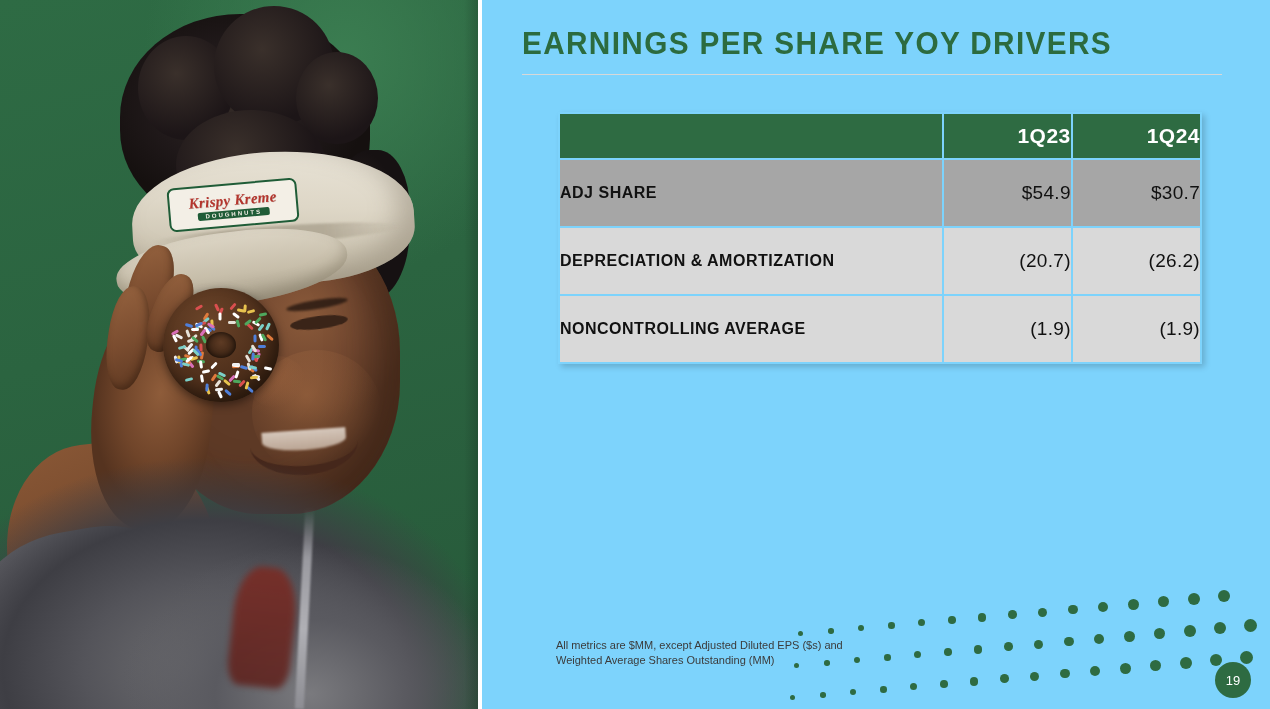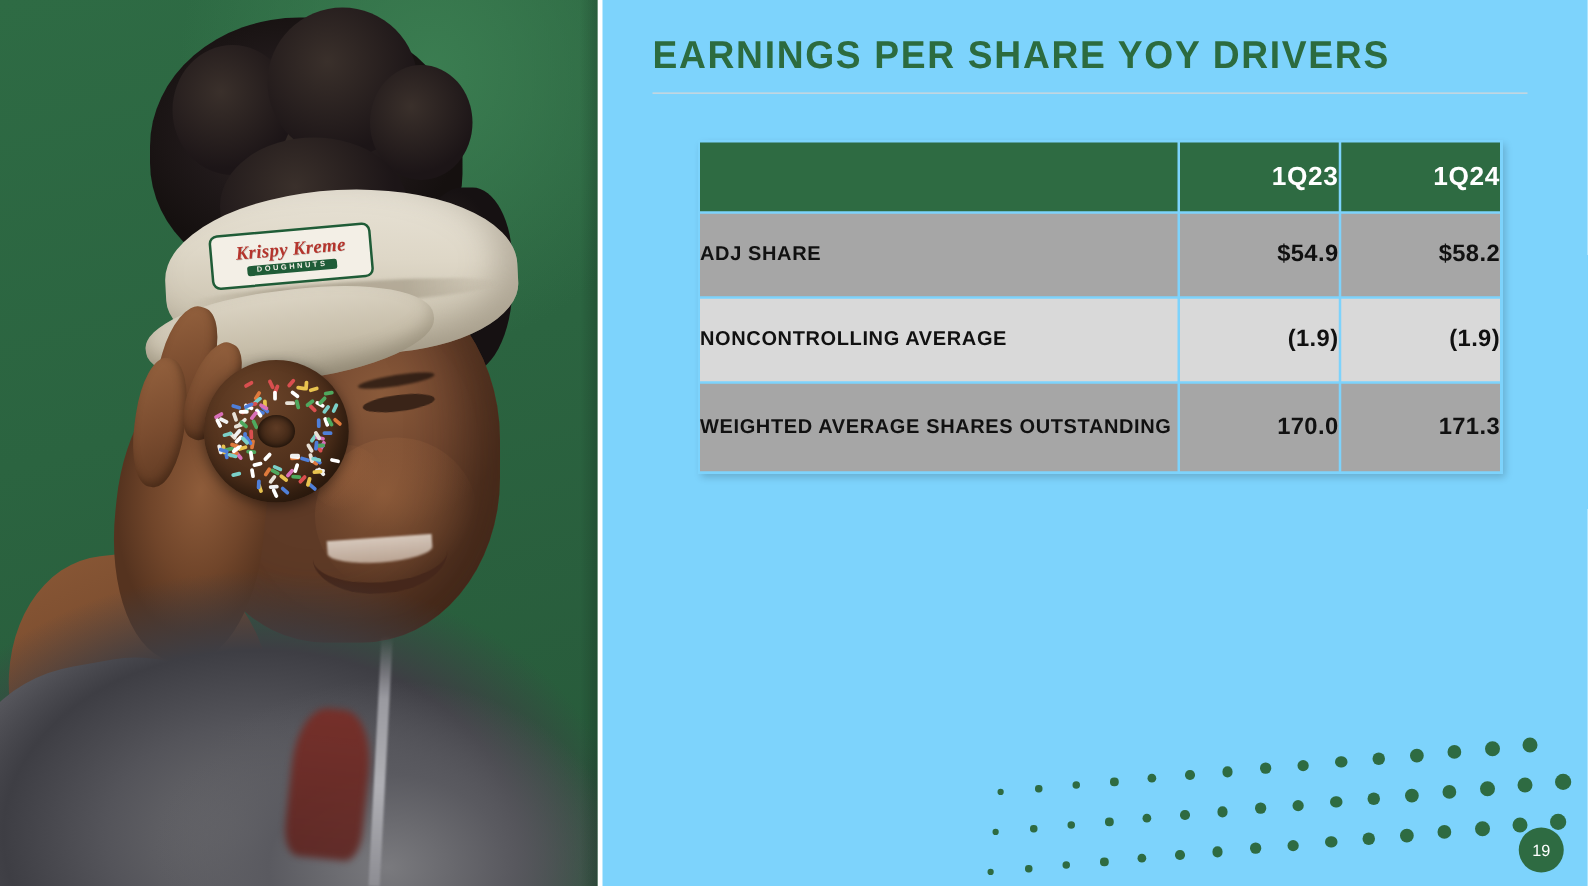--- a/index.html
+++ b/index.html
@@ -317,21 +317,21 @@
     border-collapse: separate;
     border-spacing: 2px;
     box-shadow: 3px 3px 6px rgba(0,0,0,.18);
   }
   .fin-table th, .fin-table td {
     padding: 0;
     margin: 0;
   }
   .hdr-blank, .hdr-cell {
     background: #2e6b42;
-    height: 55px;
+    height: 44px;
   }
   .hdr-cell {
     color: #ffffff;
     font-size: 21px;
     font-weight: bold;
     text-align: right;
     padding-right: 18px;
     letter-spacing: .5px;
     font-family: "Liberation Sans Narrow", "Liberation Sans", sans-serif;
   }
@@ -340,21 +340,21 @@
     font-weight: bold;
     color: #111111;
     text-align: left;
     padding-left: 14px;
     letter-spacing: .5px;
     line-height: 1.28;
     font-family: "Liberation Sans Narrow", "Liberation Sans", sans-serif;
   }
   .row-val {
     font-size: 19px;
-    font-weight: bold;
+    font-weight: normal;
     color: #111111;
     text-align: right;
     padding-right: 18px;
     letter-spacing: .3px;
     font-family: "Liberation Sans Narrow", "Liberation Sans", sans-serif;
   }
   tr.shade-dark td { background: #a6a6a6; }
   tr.shade-light td { background: #d9d9d9; }
   tr.r-normal td { height: 66px; }
   tr.r-tall td { height: 70px; }
@@ -573,35 +573,36 @@
       <tr>
         <th class="hdr-blank"></th>
         <th class="hdr-cell">1Q23</th>
         <th class="hdr-cell">1Q24</th>
       </tr>
     </thead>
     <tbody id="table-body">
         <tr class="shade-dark r-normal">
           <td class="row-label">ADJ SHARE</td>
           <td class="row-val">$54.9</td>
-          <td class="row-val">$58.2</td>
+          <td class="row-val">$30.7</td>
+        </tr>
+        <tr class="shade-light r-normal">
+          <td class="row-label">DEPRECIATION &amp; AMORTIZATION</td>
+          <td class="row-val">(20.7)</td>
+          <td class="row-val">(26.2)</td>
         </tr>
         <tr class="shade-light r-normal">
           <td class="row-label">NONCONTROLLING AVERAGE</td>
           <td class="row-val">(1.9)</td>
           <td class="row-val">(1.9)</td>
         </tr>
-        <tr class="shade-dark r-tall">
-          <td class="row-label">WEIGHTED AVERAGE SHARES OUTSTANDING</td>
-          <td class="row-val">170.0</td>
-          <td class="row-val">171.3</td>
-        </tr>
       </tbody>
   </table>
 
+  <div class="footnote">All metrics are $MM, except Adjusted Diluted EPS ($s) and Weighted Average Shares Outstanding (MM)</div>
 </div>
 
 <div class="dots" id="dots">
     <div class="dot" style="width: 5px; height: 5px; left: 20px; top: 96px;"></div>
     <div class="dot" style="width: 5.53333px; height: 5.53333px; left: 50px; top: 93.0667px;"></div>
     <div class="dot" style="width: 6.06667px; height: 6.06667px; left: 80px; top: 90.1333px;"></div>
     <div class="dot" style="width: 6.6px; height: 6.6px; left: 110px; top: 87.2px;"></div>
     <div class="dot" style="width: 7.13333px; height: 7.13333px; left: 140px; top: 84.2667px;"></div>
     <div class="dot" style="width: 7.66667px; height: 7.66667px; left: 170px; top: 81.3333px;"></div>
     <div class="dot" style="width: 8.2px; height: 8.2px; left: 200px; top: 78.4px;"></div>

